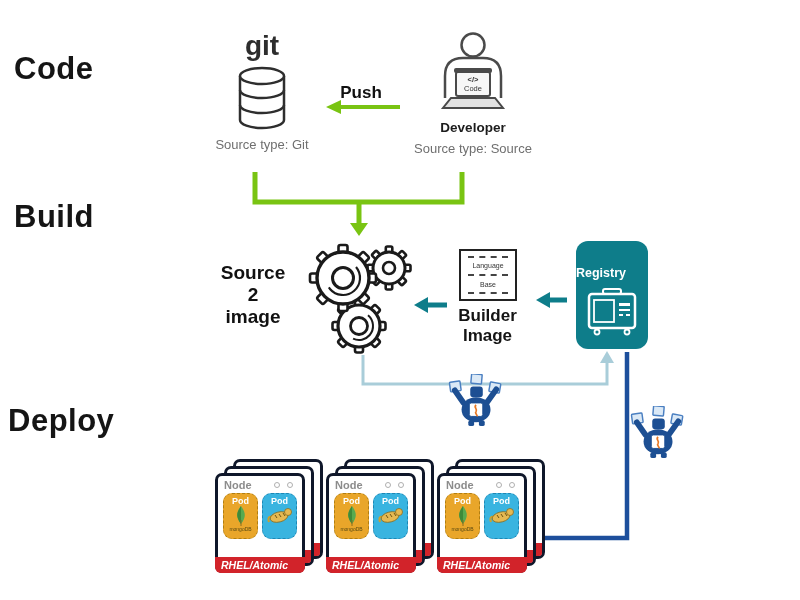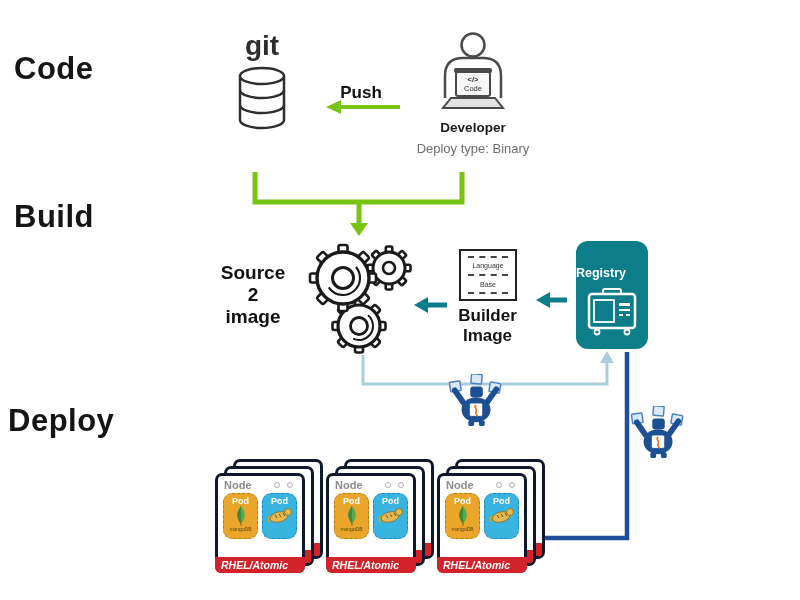--- a/index.html
+++ b/index.html
@@ -91,34 +91,35 @@
   <div class="abs stage" style="left:14px;top:199px;">Build</div>
   <div class="abs stage" style="left:8px;top:403px;">Deploy</div>
 
   <div class="abs gitlogo" style="left:230px;top:30px;width:64px;">git</div>
   <svg class="abs" style="left:236px;top:66px;" width="52" height="64" viewBox="0 0 52 64">
     <path d="M4,10 V54 A22,8 0 0 0 48,54 V10" fill="#fff" stroke="#2e2e2e" stroke-width="2.5"></path>
     <ellipse cx="26" cy="10" rx="22" ry="8" fill="#fff" stroke="#2e2e2e" stroke-width="2.5"></ellipse>
     <path d="M4,24 A22,8 0 0 0 48,24" fill="none" stroke="#2e2e2e" stroke-width="2.5"></path>
     <path d="M4,39 A22,8 0 0 0 48,39" fill="none" stroke="#2e2e2e" stroke-width="2.5"></path>
   </svg>
+  <div class="abs caption" style="left:192px;top:137px;width:140px;">Source type: Git</div>
 
   <div class="abs pushlabel" style="left:330px;top:83px;width:62px;">Push</div>
 
   <svg class="abs" style="left:433px;top:32px;" width="80" height="86" viewBox="0 0 80 86">
     <circle cx="40" cy="13" r="11.5" fill="#fff" stroke="#4a4a4a" stroke-width="2.5"></circle>
     <path d="M12,66 V44 Q12,26 30,26 H50 Q68,26 68,44 V66" fill="#fff" stroke="#4a4a4a" stroke-width="2.5"></path>
     <rect x="21" y="36" width="38" height="5" rx="2" fill="#4a4a4a"></rect>
     <rect x="23" y="40" width="34" height="24" rx="2" fill="#f7f7f7" stroke="#4a4a4a" stroke-width="2"></rect>
     <text x="40" y="50" font-size="7.5" text-anchor="middle" fill="#333" font-weight="bold">&lt;/&gt;</text>
     <text x="40" y="59" font-size="7.5" text-anchor="middle" fill="#333">Code</text>
     <path d="M18,66 L62,66 L70,76 L10,76 Z" fill="#e2e2e2" stroke="#4a4a4a" stroke-width="2"></path>
   </svg>
   <div class="abs devlabel" style="left:423px;top:120px;width:100px;">Developer</div>
-  <div class="abs caption" style="left:405px;top:141px;width:136px;">Deploy type: Binary</div>
+  <div class="abs caption" style="left:405px;top:141px;width:136px;">Source type: Source</div>
 
   <div class="abs s2i" style="left:203px;top:262px;width:100px;">
     <div>Source</div>
     <div>2</div>
     <div>image</div>
   </div>
 
   <svg class="abs" style="left:301px;top:240px;" width="112" height="114" viewBox="0 0 112 114">
     <g fill="#fff" stroke="#1a1a1a" stroke-width="2.6">
 

